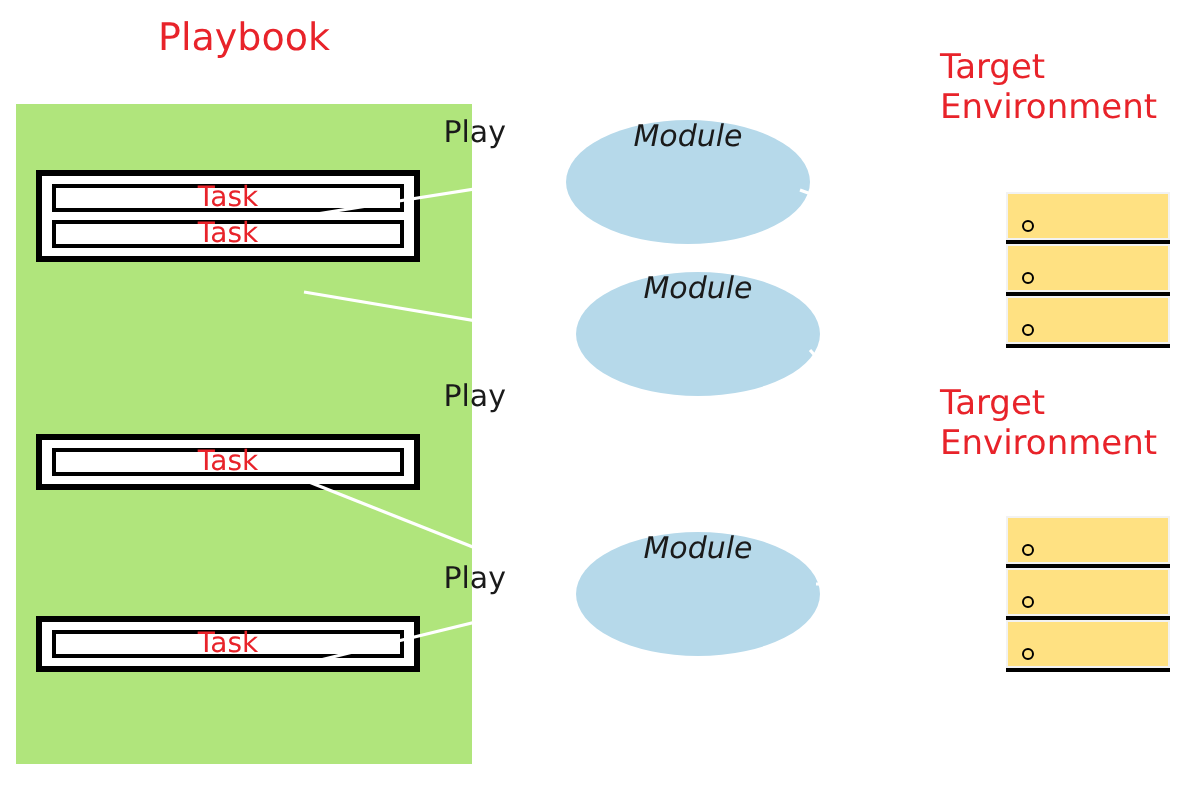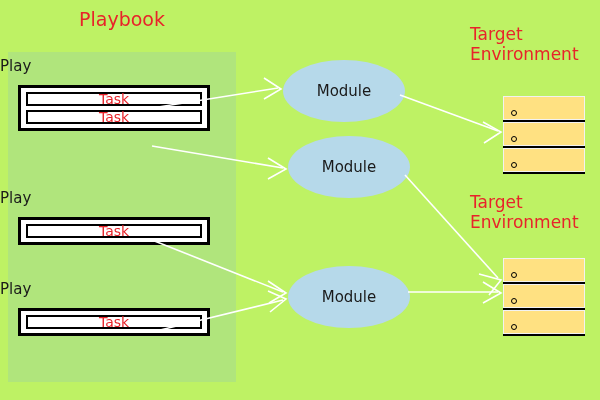--- a/index.html
+++ b/index.html
@@ -4,21 +4,21 @@
 <style>
   html, body {
     margin: 0;
     padding: 0;
     background: #000000;
   }
   #canvas {
     position: relative;
     width: 600px;
     height: 400px;
-    background: #bef264;
+    background: #ffffff;
     overflow: hidden;
     font-family: "DejaVu Sans", sans-serif;
   }
 
   
   #playbook-title {
     position: absolute;
     left: 8px;
     top: 8px;
     width: 228px;
@@ -33,24 +33,25 @@
     left: 8px;
     top: 52px;
     width: 228px;
     height: 330px;
     background: #b0e57c;
   }
   .play-label {
     position: absolute;
     width: 228px;
     left: 0;
-    text-align: left;
+    text-align: right;
     color: #1a1a1a;
     font-size: 15px;
     line-height: 17px;
+    padding-left: 25px;
   }
   .play-box {
     position: absolute;
     left: 18px;
     width: 192px;
     background: #ffffff;
     border: 3px solid #000000;
     box-sizing: border-box;
     padding: 4px 5px;
   }
@@ -73,22 +74,22 @@
   }
 
   
   .module {
     position: absolute;
     width: 122px;
     height: 62px;
     border-radius: 50%;
     background: #b6d9ea;
     display: flex;
-    align-items: center;
     justify-content: center;
+    font-style: italic;
   }
   .module-label {
     color: #1a1a1a;
     font-size: 15px;
     line-height: 17px;
   }
 
   
   .target-title {
     position: absolute;

